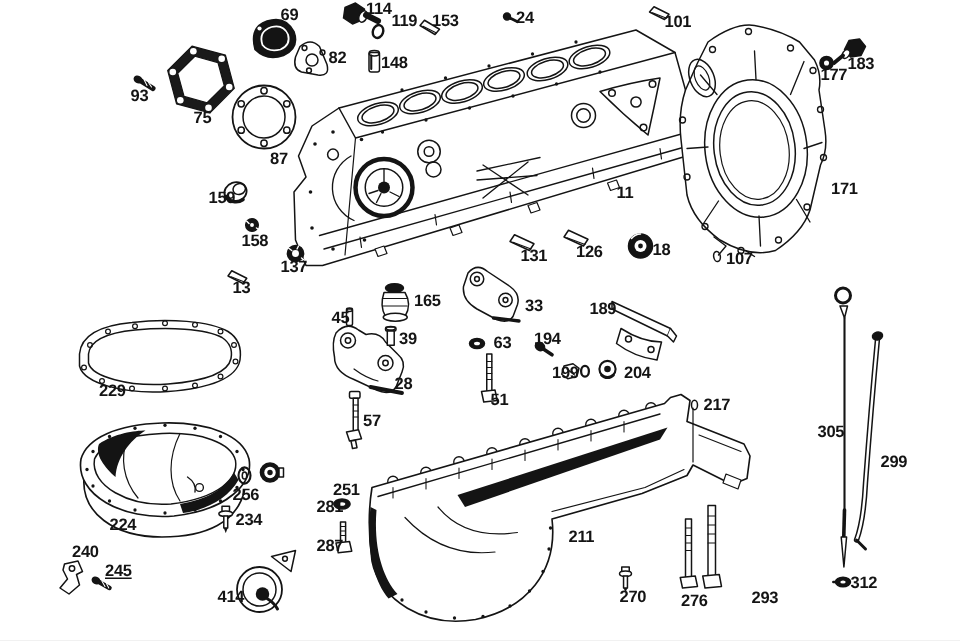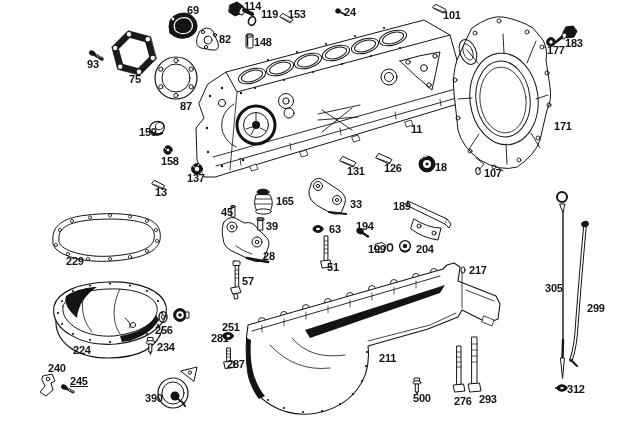--- a/index.html
+++ b/index.html
@@ -506,25 +506,25 @@
       <div class="part-label" style="left: 368px; top: 249px;">199</div>
       <div class="part-label" style="left: 416px; top: 249px;">204</div>
       <div class="part-label" style="left: 242px; top: 281px;">57</div>
       <div class="part-label" style="left: 469px; top: 270px;">217</div>
       <div class="part-label" style="left: 66px; top: 261px;">229</div>
       <div class="part-label" style="left: 73px; top: 350px;">224</div>
       <div class="part-label" style="left: 155px; top: 330px;">256</div>
       <div class="part-label" style="left: 178px; top: 327px; margin-left: 44px;">251</div>
       <div class="part-label" style="left: 157px; top: 347px;">234</div>
       <div class="part-label" style="left: 211px; top: 338px;">281</div>
-      <div class="part-label" style="left: 227px; top: 364px;">287</div>
+      <div class="part-label" style="left: 211px; top: 364px;">287</div>
       <div class="part-label" style="left: 48px; top: 368px;">240</div>
       <div class="part-label" style="left: 70px; top: 381px; text-decoration: underline;">245</div>
-      <div class="part-label" style="left: 145px; top: 398px;">390</div>
+      <div class="part-label" style="left: 145px; top: 398px;">414</div>
       <div class="part-label" style="left: 379px; top: 358px;">211</div>
-      <div class="part-label" style="left: 413px; top: 398px;">500</div>
+      <div class="part-label" style="left: 413px; top: 398px;">270</div>
       <div class="part-label" style="left: 454px; top: 401px;">276</div>
-      <div class="part-label" style="left: 479px; top: 399px; text-align: right;">293</div>
+      <div class="part-label" style="left: 501px; top: 399px; text-align: right;">293</div>
       <div class="part-label" style="left: 545px; top: 288px;">305</div>
       <div class="part-label" style="left: 587px; top: 308px;">299</div>
       <div class="part-label" style="left: 567px; top: 389px;">312</div>
     </div>
 </div>
 
 </body></html>

